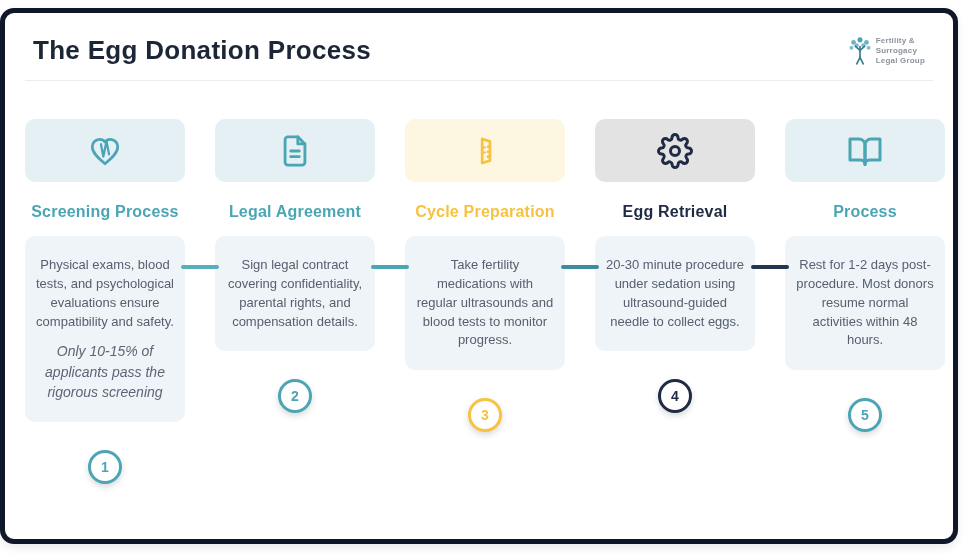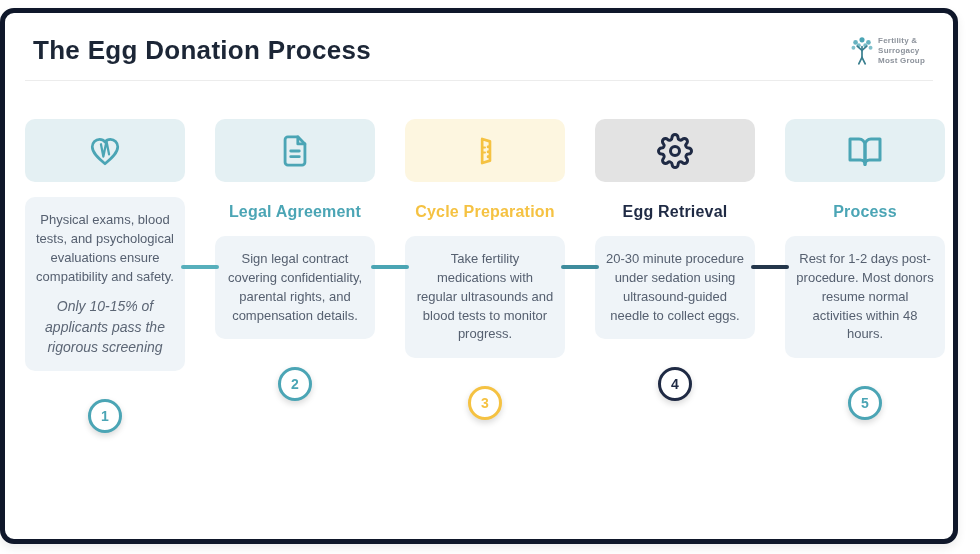--- a/index.html
+++ b/index.html
@@ -62,21 +62,21 @@
     letter-spacing: 0.2px;
   }
   .step-label.teal   { color: #4ba5b5; }
   .step-label.yellow { color: #f5c242; }
   .step-label.dark   { color: #1f2a44; text-align: center; }
   .desc-box {
     margin-top: 15px;
     width: 160px;
     background: #eff4f8;
     border-radius: 10px;
-    padding: 14px 10px;
+    padding: 20px 10px;
     text-align: center;
     font-size: 13px;
     line-height: 1.45;
     color: #566070;
   }
   .desc-note {
     margin-top: 10px;
     font-style: italic;
     font-size: 14px;
     color: #5c6675;
@@ -129,39 +129,40 @@
           <path d="M12 10 v10"></path>
           <path d="M12 13.5 L7.5 9.5"></path>
           <path d="M12 13.5 L16.5 9.5"></path>
           <path d="M12 20 l-3 6"></path>
           <path d="M12 20 l3 6"></path>
         </g>
       </svg>
       <div class="logo-text">
         <span>Fertility &amp;</span>
         <span>Surrogacy</span>
-        <span>Most Group</span>
+        <span>Legal Group</span>
       </div>
     </div>
   </div>
 
   <div class="process">
 
     <div class="connector c1"></div>
     <div class="connector c2"></div>
     <div class="connector c3"></div>
     <div class="connector c4"></div>
 
     <div class="step">
       <div class="icon-box teal">
         <svg width="36" height="36" viewBox="0 0 24 24" fill="none" stroke="currentColor" stroke-width="1.8" stroke-linecap="round" stroke-linejoin="round">
           <path d="M12 20.5 C7.5 16.8 3.5 13.3 3.5 9.2 C3.5 6.4 5.7 4.2 8.4 4.2 C10 4.2 11.3 5 12 6 C12.7 5 14 4.2 15.6 4.2 C18.3 4.2 20.5 6.4 20.5 9.2 C20.5 13.3 16.5 16.8 12 20.5 Z"></path>
           <path d="M9.3 7.5 l1.6 8.2 L13 5.5 l1.7 8.7" stroke-width="1.5"></path>
         </svg>
       </div>
+      <div class="step-label teal">Screening Process</div>
       <div class="desc-box">
         <div>Physical exams, blood tests, and psychological evaluations ensure compatibility and safety.</div>
         <div class="desc-note">Only 10-15% of applicants pass the rigorous screening</div>
       </div>
       <div class="num-circle teal">1</div>
     </div>
 
     <div class="step">
       <div class="icon-box teal">
         <svg width="34" height="34" viewBox="0 0 24 24" fill="none" stroke="currentColor" stroke-width="2" stroke-linecap="round" stroke-linejoin="round">

